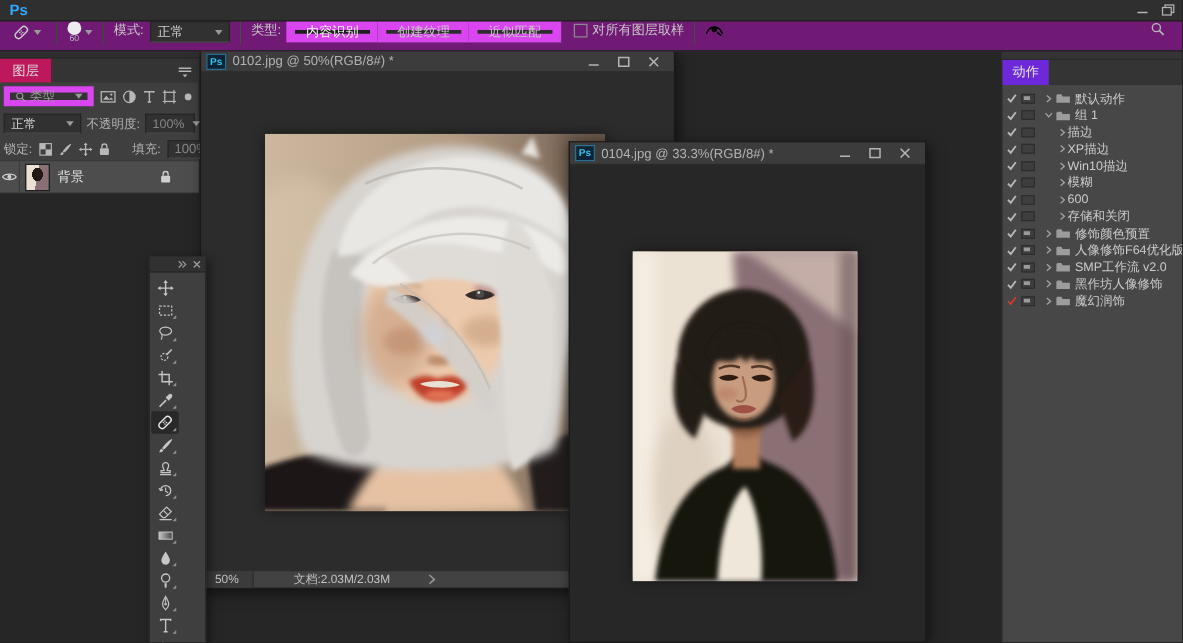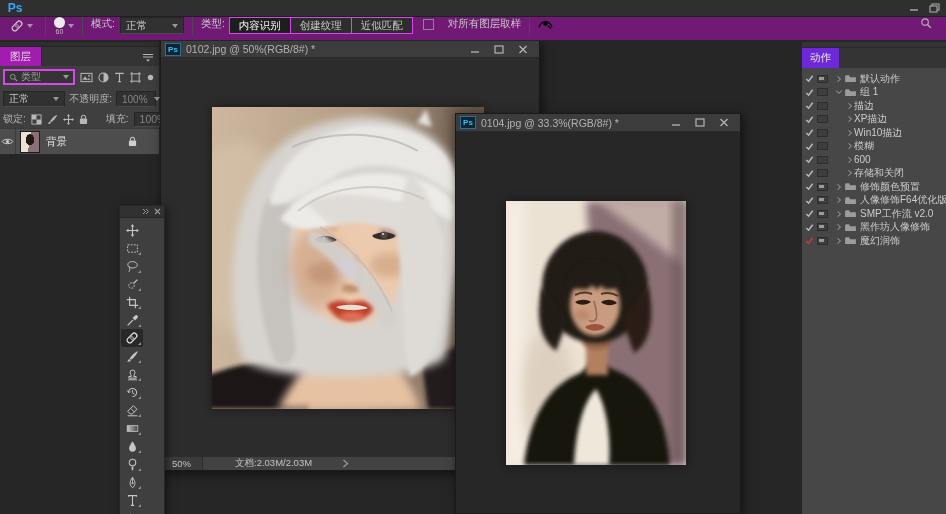--- a/index.html
+++ b/index.html
@@ -20,23 +20,23 @@
   .toolchip { display:flex; align-items:center; gap:3px; padding:2px 4px; color:#cfcfcf; }
   .caret { width:0; height:0; border-left:3px solid transparent; border-right:3px solid transparent; border-top:4px solid #9a9a9a; }
   .brushpick { display:flex; align-items:center; gap:3px; }
   .brushpick .col { display:flex; flex-direction:column; align-items:center; }
   .brush-circle { width:11px; height:11px; border-radius:50%; background:#ececec; }
   .brush-size { font-size:7px; color:#bdbdbd; margin-top:1px; line-height:6px; }
   .opt-label { font-size:10.5px; color:#c8c8c8; margin-right:5px; white-space:nowrap; }
   .dd { background:#313131; border:1px solid #262626; border-bottom-color:#4a4a4a; height:17px; display:flex; align-items:center; padding:0 5px; gap:6px; color:#cfcfcf; font-size:10.5px; }
   .dd.w64 { width:64px; }
   .segwrap { display:flex; }
-  .seg { height:17px; background:#2d2d2d; border:1px solid #d946ef; color:#c8c8c8; font-size:10.5px; padding:0 9px; display:flex; align-items:center; margin-left:-1px; white-space:nowrap; }
+  .seg { height:17px; background:#2d2d2d; border:7px solid #d946ef; color:#c8c8c8; font-size:10.5px; padding:0 9px; display:flex; align-items:center; margin-left:-1px; white-space:nowrap; }
   .seg.active { background:#1e1e1e; color:#fff; }
-  .chkwrap { display:flex; align-items:center; gap:14px; }
+  .chkwrap { display:flex; align-items:center; gap:4px; }
   .chk { width:11px; height:11px; border:1px solid #8a8a8a; background:transparent; }
   .chk-label { font-size:10.5px; color:#c8c8c8; white-space:nowrap; }
   #opt-search { margin-left:auto; padding-right:8px; color:#b5b5b5; }
 
   
   .window { position:absolute; background:#2b2b2b; border:1px solid #1a1a1a; box-shadow:2px 3px 10px rgba(0,0,0,.55); }
   .titlebar { height:17px; background:#3c3c3c; border-bottom:1px solid #2a2a2a; display:flex; align-items:center; padding:0 4px; gap:5px; }
   .psdoc { width:16px; height:13px; background:#0c2433; border:1px solid #2c6f92; color:#31c3f0; font-size:8px; font-weight:bold; display:flex; align-items:center; justify-content:center; flex:0 0 auto; }
   .title-text { font-size:10.5px; color:#b2b2b2; white-space:nowrap; overflow:hidden; }
   .winbtns { margin-left:auto; display:flex; }
@@ -51,25 +51,25 @@
   #win1 { left:160px; top:40px; width:380px; height:431px; z-index:10; }
   #win1 .canvas { top:17px; bottom:14px; background:#2c2c2c; }
   #win2 { left:455px; top:113px; width:286px; height:401px; z-index:20; }
   #win2 .titlebar { height:18px; }
   #win2 .canvas { top:18px; bottom:0; background:#272727; }
 
   
   #layers-panel { position:absolute; left:0; top:42px; width:160px; height:113px; background:#3f3f3f; border-right:1px solid #272727; border-bottom:1px solid #272727; z-index:5; font-size:10px; color:#c8c8c8; }
   .lp-strip { height:5px; background:#2e2e2e; border-bottom:1px solid #242424; }
   .lp-tabrow { height:19px; background:#343434; display:flex; align-items:stretch; }
-  .lp-tab { background:#a21caf; padding:0 10px; display:flex; align-items:center; font-size:10.5px; color:#dcdcdc; border-right:1px solid #2a2a2a; }
+  .lp-tab { background:#be185d; padding:0 10px; display:flex; align-items:center; font-size:10.5px; color:#dcdcdc; border-right:1px solid #2a2a2a; }
   .lp-menu { margin-left:auto; display:flex; align-items:center; padding-right:5px; color:#b5b5b5; }
   .lp-row { display:flex; align-items:center; padding:0 3px; }
   .lp-filter { height:22px; gap:5px; }
-  .searchbox { display:flex; align-items:center; gap:3px; background:#343434; border:2px solid #d946ef; height:16px; width:72px; padding:0 4px; color:#9c9c9c; }
+  .searchbox { display:flex; align-items:center; gap:3px; background:#343434; border:5px solid #d946ef; height:16px; width:72px; padding:0 4px; color:#9c9c9c; }
   .searchbox .caret { margin-left:auto; }
   .lp-ficons { display:flex; align-items:center; gap:5px; color:#b8b8b8; }
   .lp-blend { height:22px; gap:4px; }
   .lp-blend .dd { height:16px; font-size:10px; }
   .lp-label { color:#b5b5b5; white-space:nowrap; }
   .dd.dim { color:#868686; }
   .lp-lock { height:18px; gap:5px; color:#b8b8b8; }
   .lp-layerrow { height:26px; background:#4d4d4d; border-top:1px solid #3a3a3a; display:flex; align-items:center; }
   .lp-eyecell { width:16px; height:100%; border-right:1px solid #3c3c3c; display:flex; align-items:center; justify-content:center; color:#cfcfcf; }
   .lp-thumb { width:20px; height:22px; margin:0 6px 0 4px; border:1px solid #1f1f1f; background:

